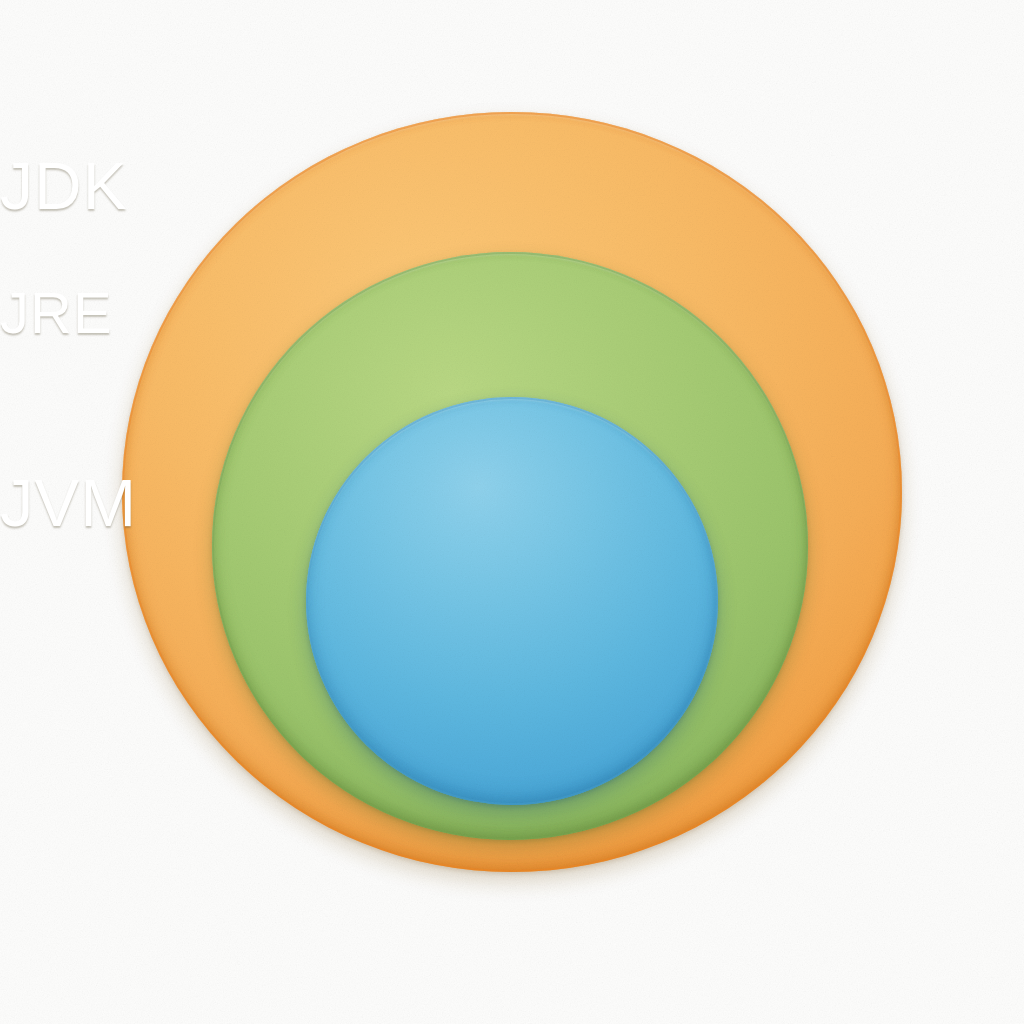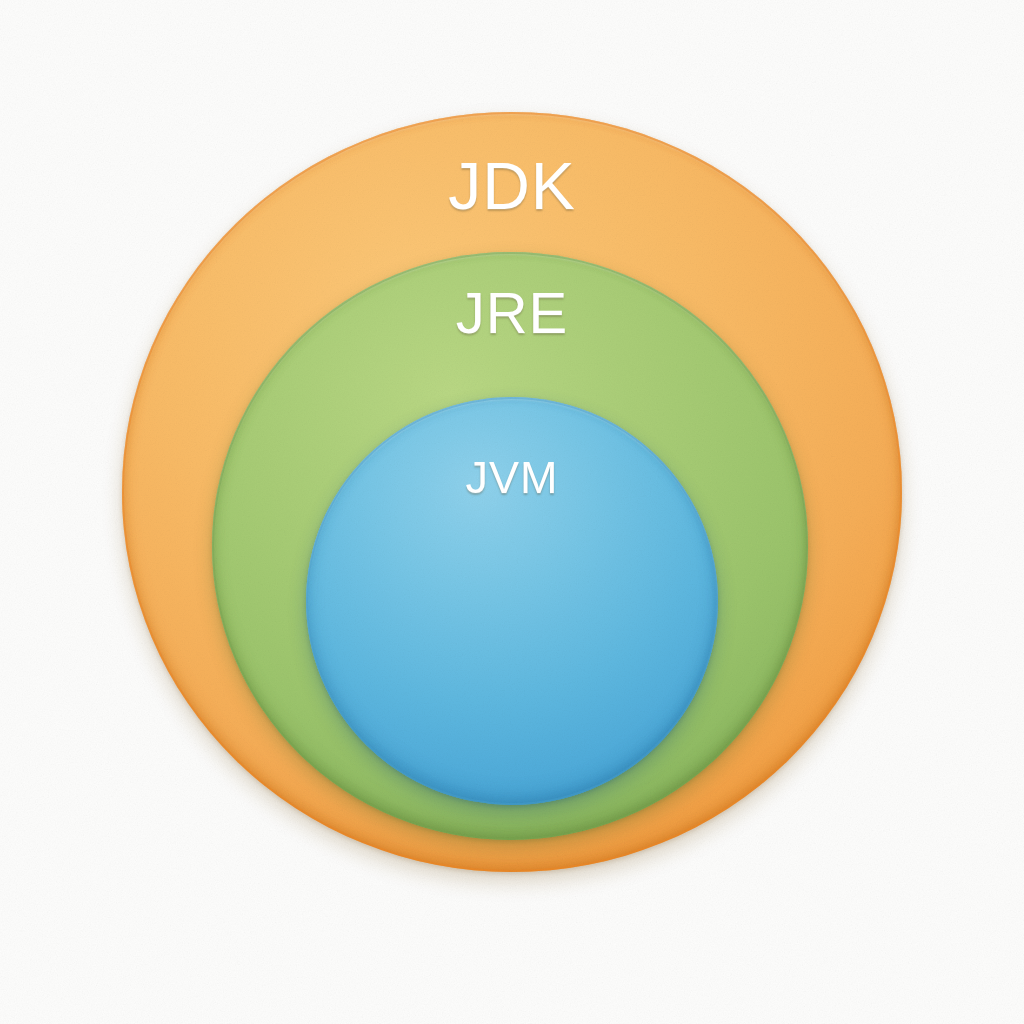--- a/index.html
+++ b/index.html
@@ -129,43 +129,42 @@
     pointer-events: none;
     opacity: 0.10;
     mix-blend-mode: multiply;
   }
 
   
   .label {
     position: absolute;
     left: 0;
     width: 1024px;
-    text-align: center;
     color: #ffffff;
     font-family: "Liberation Sans", sans-serif;
     font-weight: 400;
     letter-spacing: 1px;
     text-shadow:
       0 2px 2px rgba(70, 60, 30, 0.30),
       0 1px 0 rgba(255, 255, 255, 0.25);
     user-select: none;
   }
   #label-jdk {
     top: 150px;
     font-size: 66px;
     line-height: 72px;
   }
   #label-jre {
     top: 281px;
     font-size: 58px;
     line-height: 64px;
   }
   #label-jvm {
-    top: 446px;
-    font-size: 45px;
+    top: 471px;
+    font-size: 67px;
     line-height: 64px;
   }
 </style>
 </head>
 <body>
 
 <div id="stage" style="background: rgb(253, 253, 252);">
 
   <div class="ring" id="circle-jdk" style="left: 122px; top: 112px; width: 780px; height: 760px;"></div>
   <div class="ring" id="circle-jre" style="left: 212px; top: 252px; width: 596px; height: 588px;"></div>

